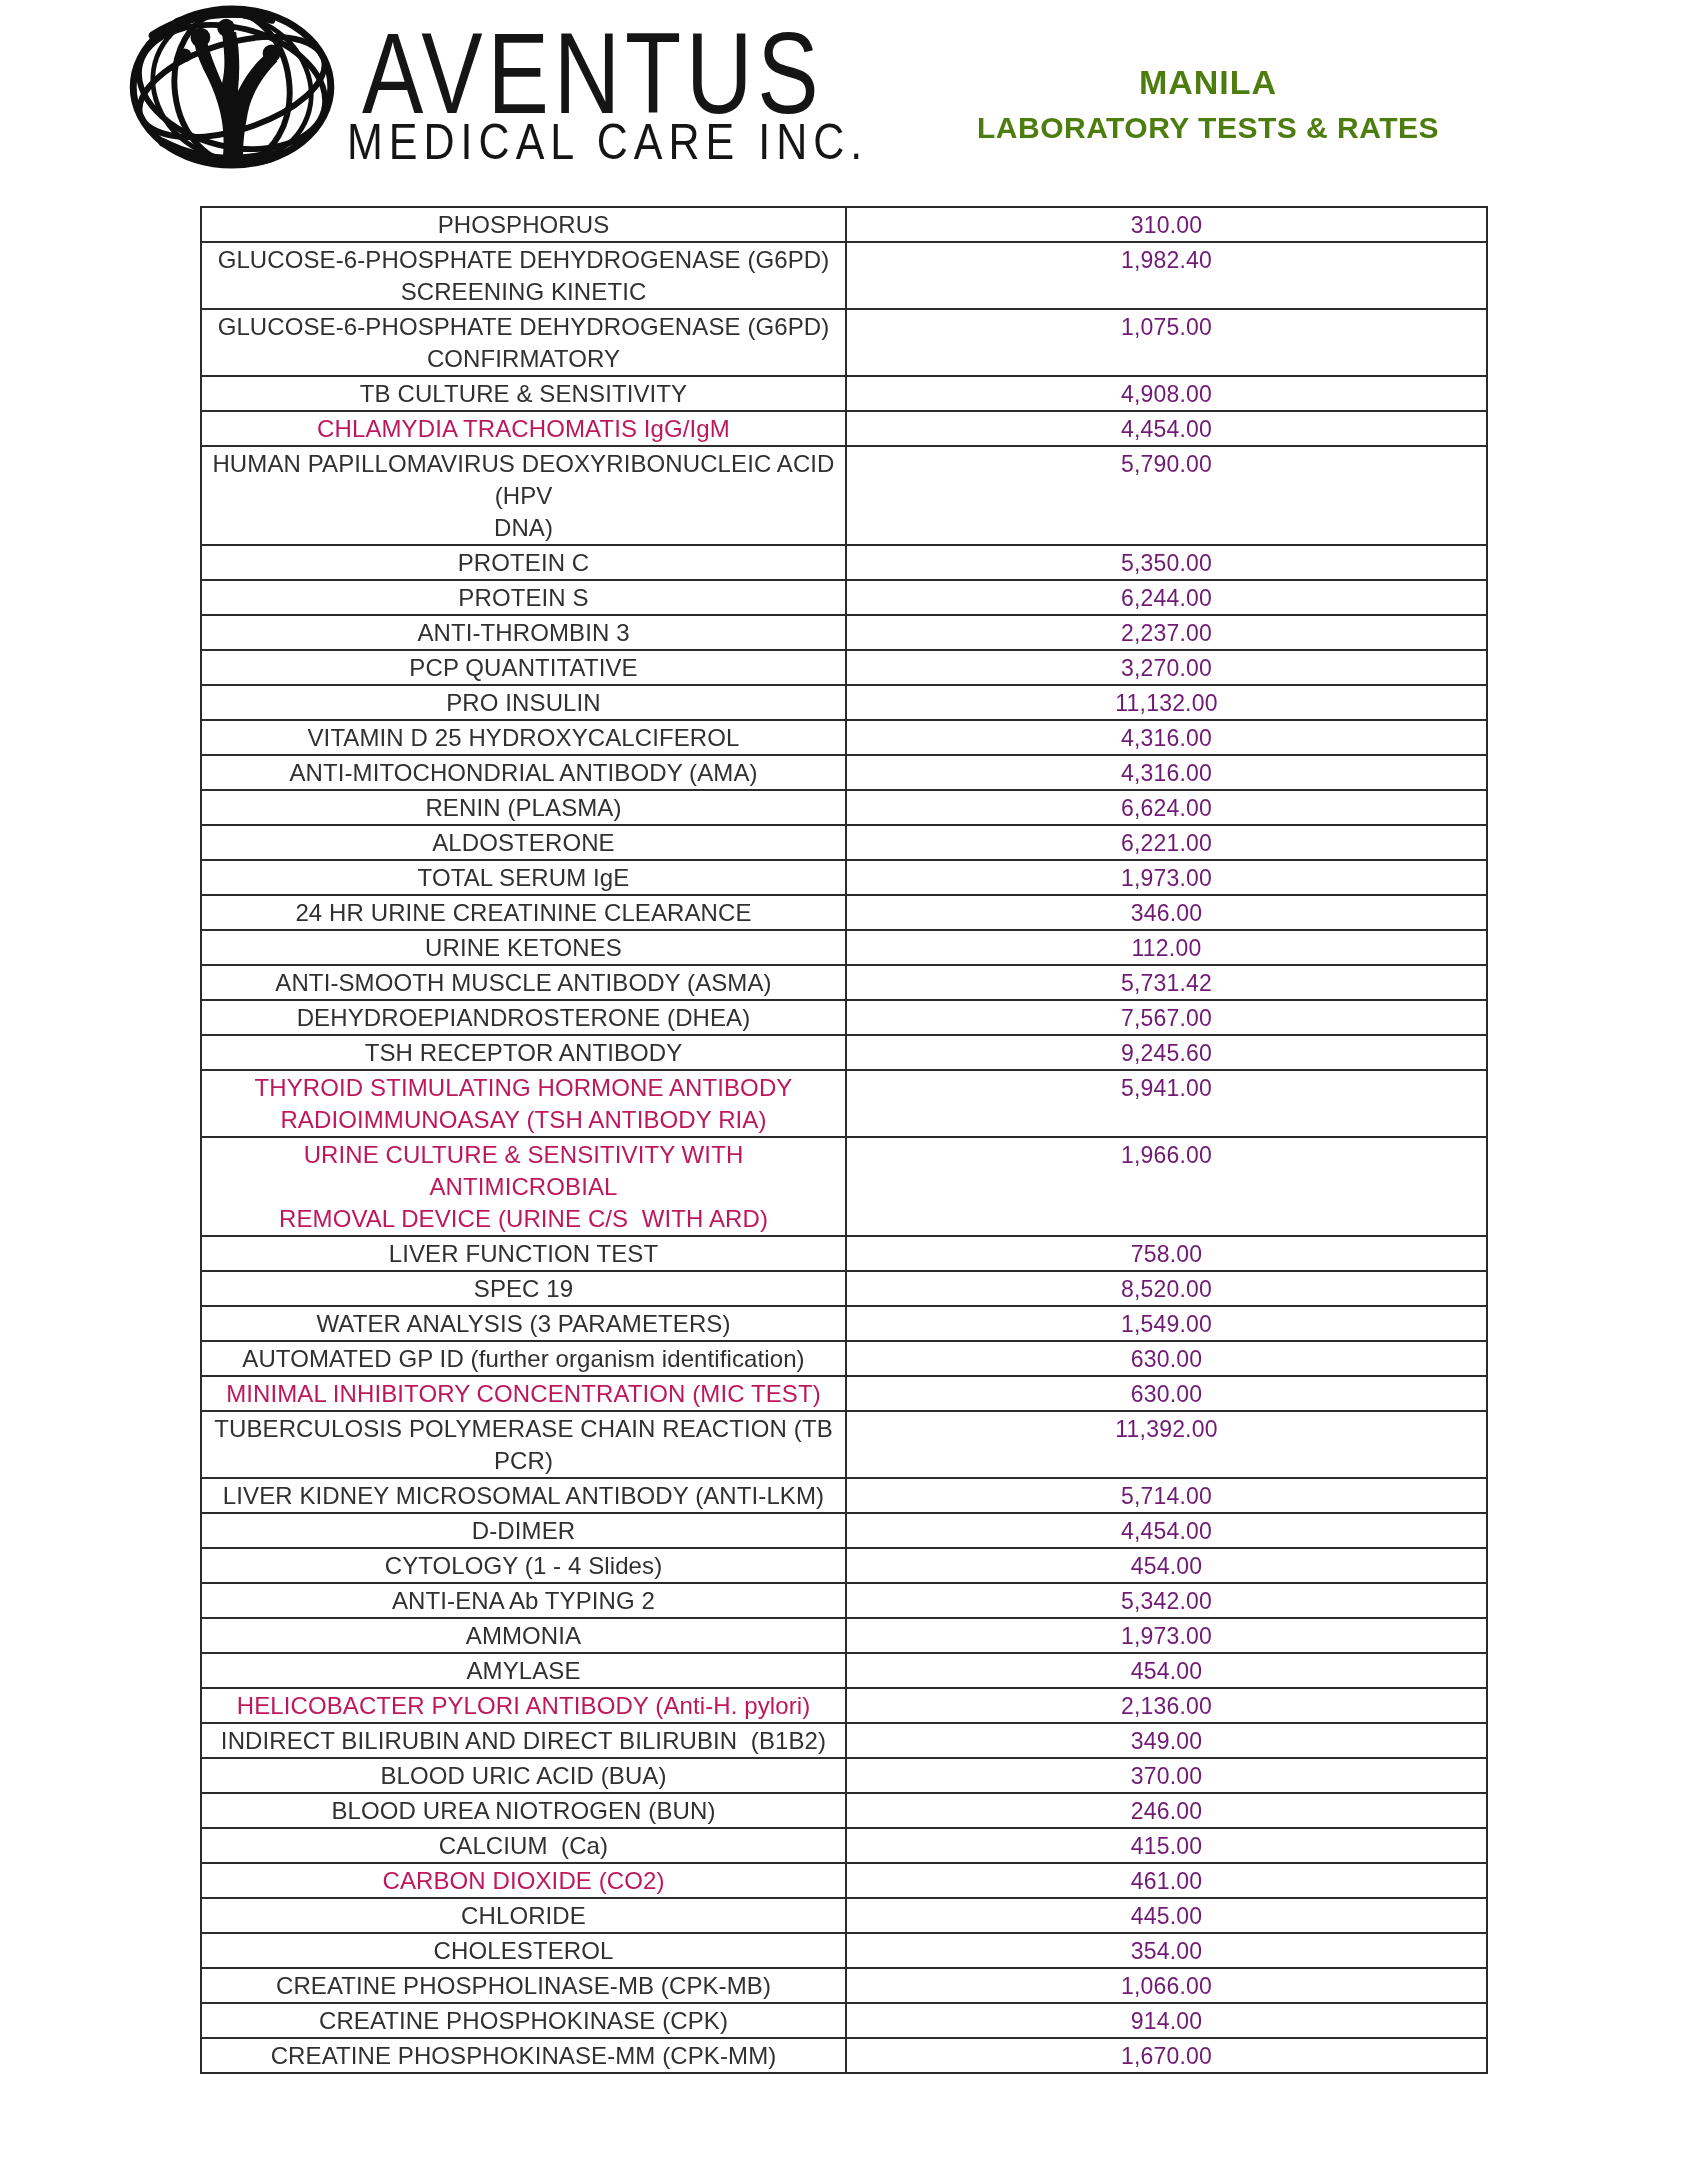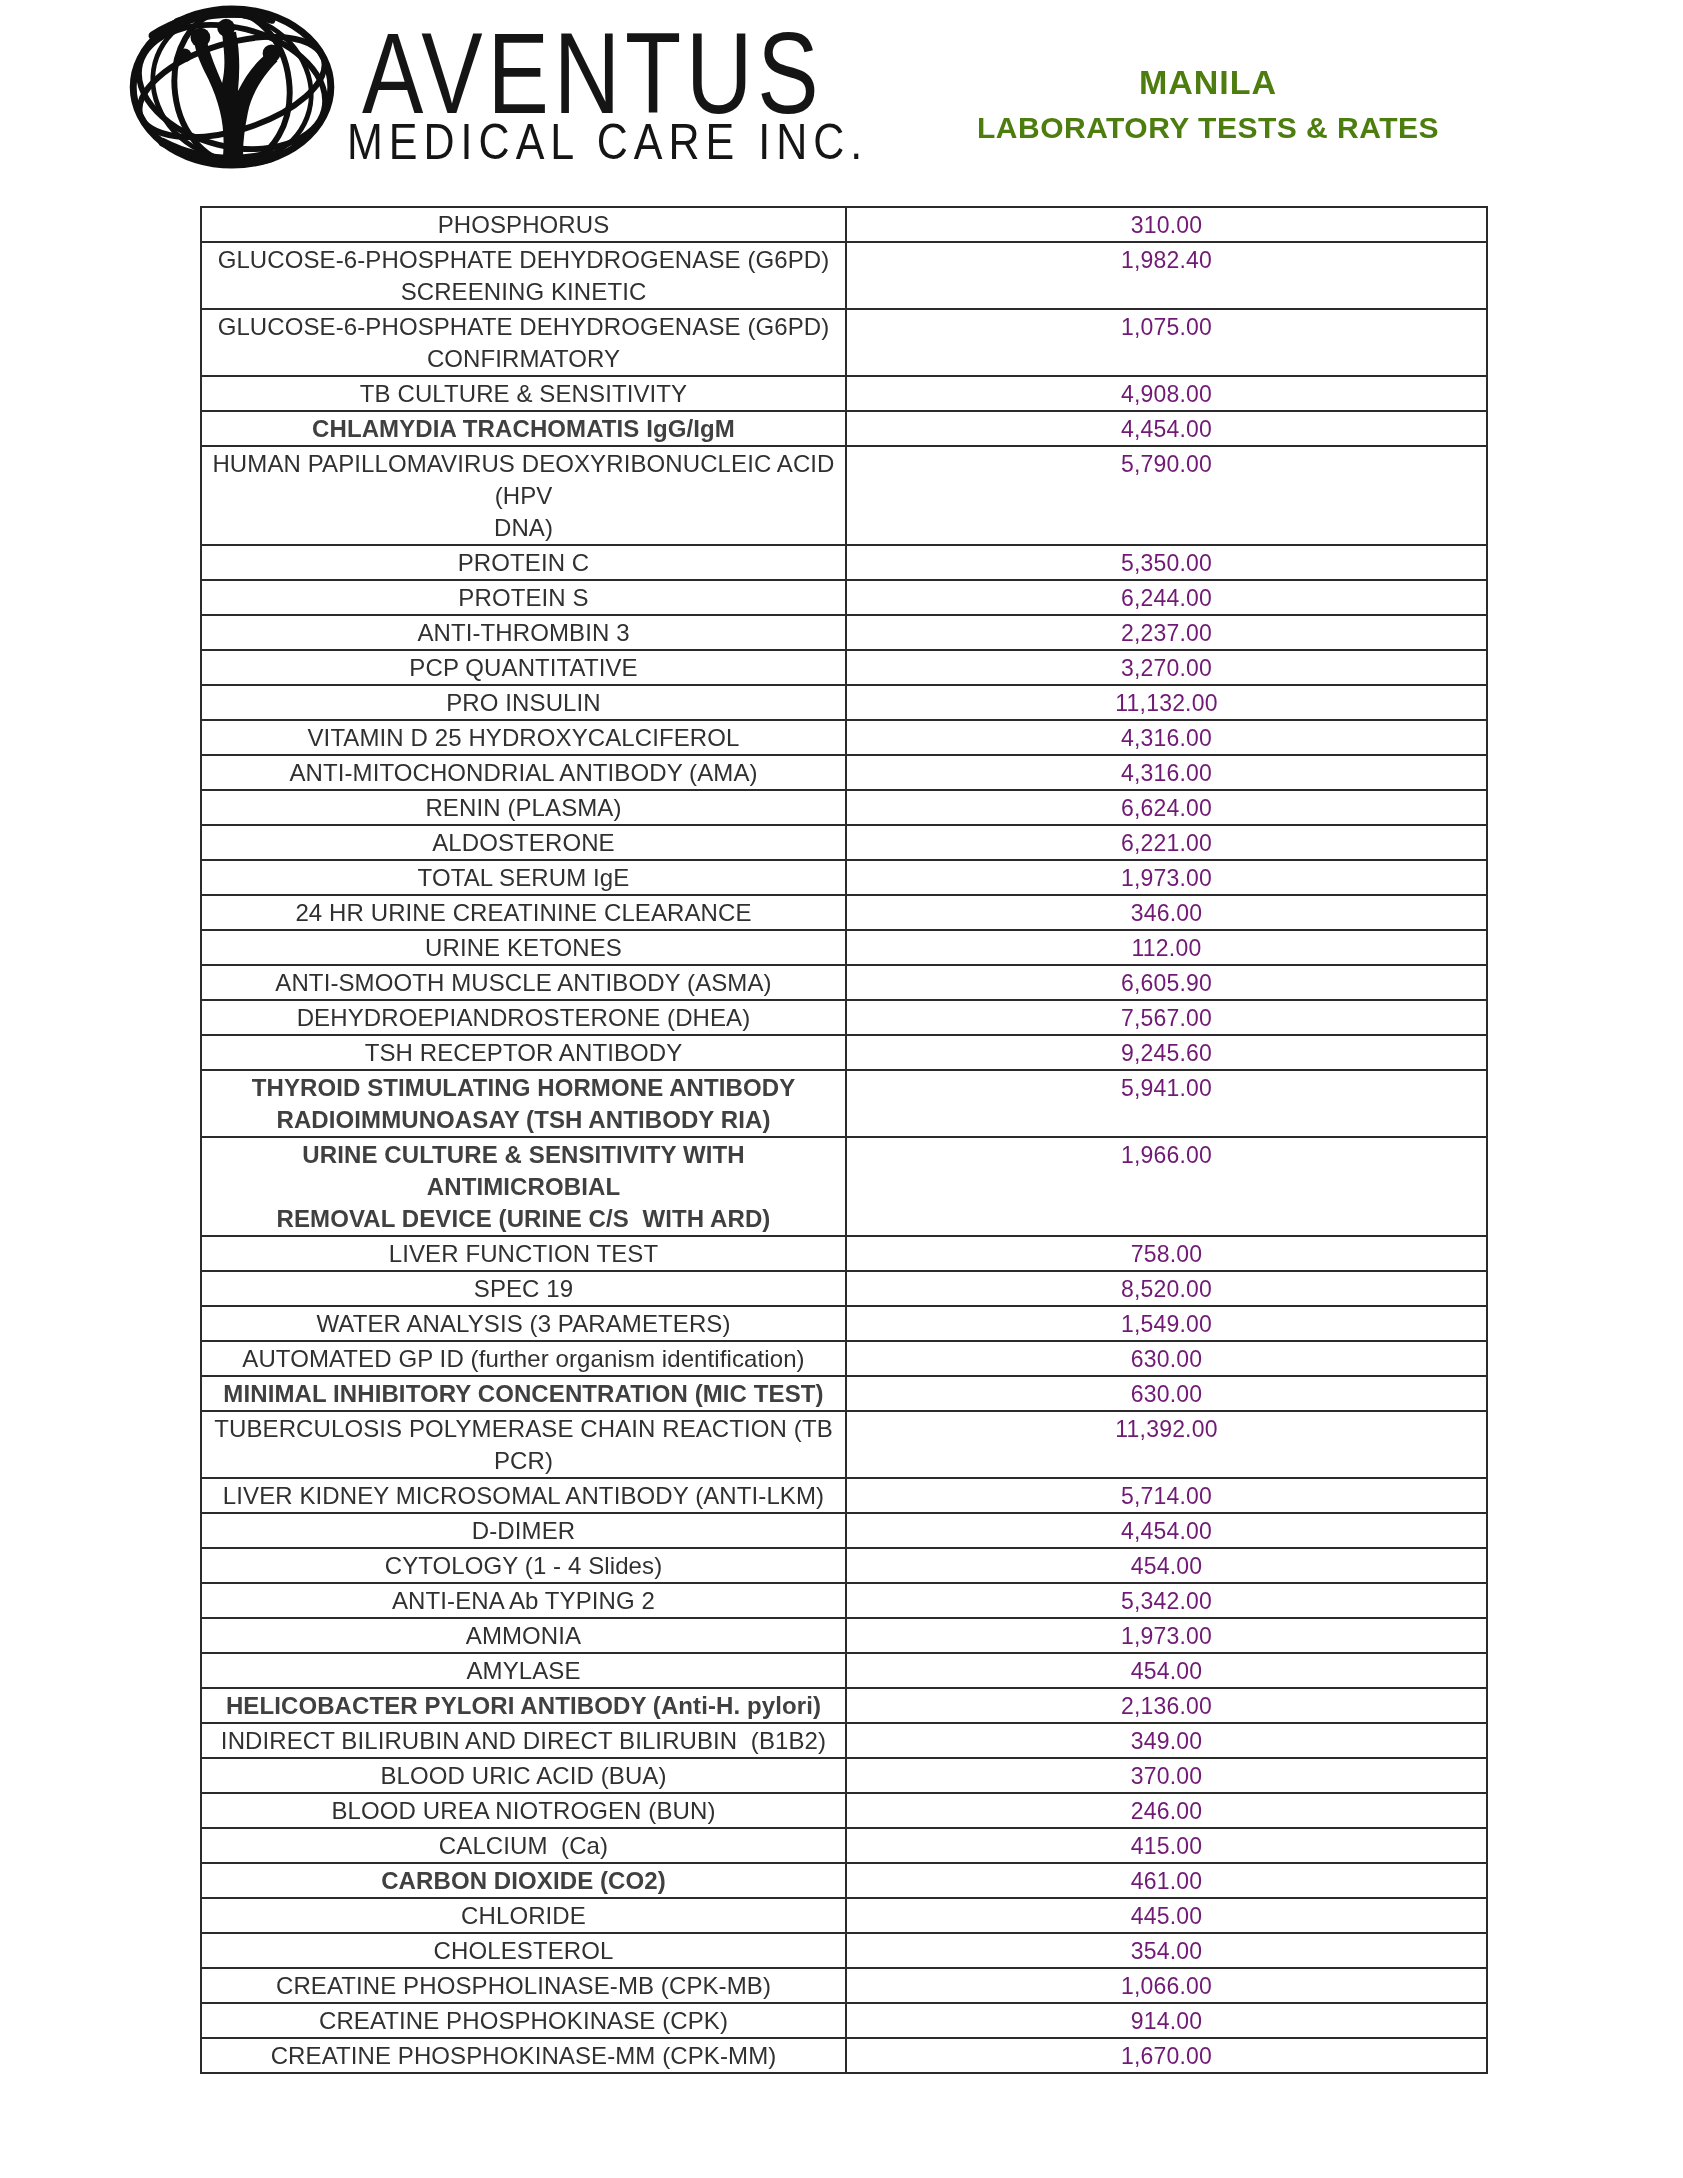--- a/index.html
+++ b/index.html
@@ -42,21 +42,21 @@
     vertical-align: top;
     padding: 1px 6px 0 6px;
     text-align: center;
     overflow: hidden;
   }
   td.name {
     font-size: 24px; line-height: 32px;
     color: #303030; letter-spacing: 0.1px;
     white-space: pre-wrap;
   }
-  td.name.bold { font-weight: 700; color: #404040; }
+  td.name.bold { font-weight: 400; color: #be185d; }
   td.price {
     font-size: 23px; line-height: 32px;
     color: #701a75; letter-spacing: 0.2px;
   }
 </style>
 </head>
 <body>
 
 <div class="page">
 
@@ -165,21 +165,21 @@
         <tr>
       <td class="name">24 HR URINE CREATININE CLEARANCE</td>
       <td class="price">346.00</td>
     </tr>
         <tr>
       <td class="name">URINE KETONES</td>
       <td class="price">112.00</td>
     </tr>
         <tr>
       <td class="name">ANTI-SMOOTH MUSCLE ANTIBODY (ASMA)</td>
-      <td class="price">6,605.90</td>
+      <td class="price">5,731.42</td>
     </tr>
         <tr>
       <td class="name">DEHYDROEPIANDROSTERONE (DHEA)</td>
       <td class="price">7,567.00</td>
     </tr>
         <tr>
       <td class="name">TSH RECEPTOR ANTIBODY</td>
       <td class="price">9,245.60</td>
     </tr>
         <tr>

